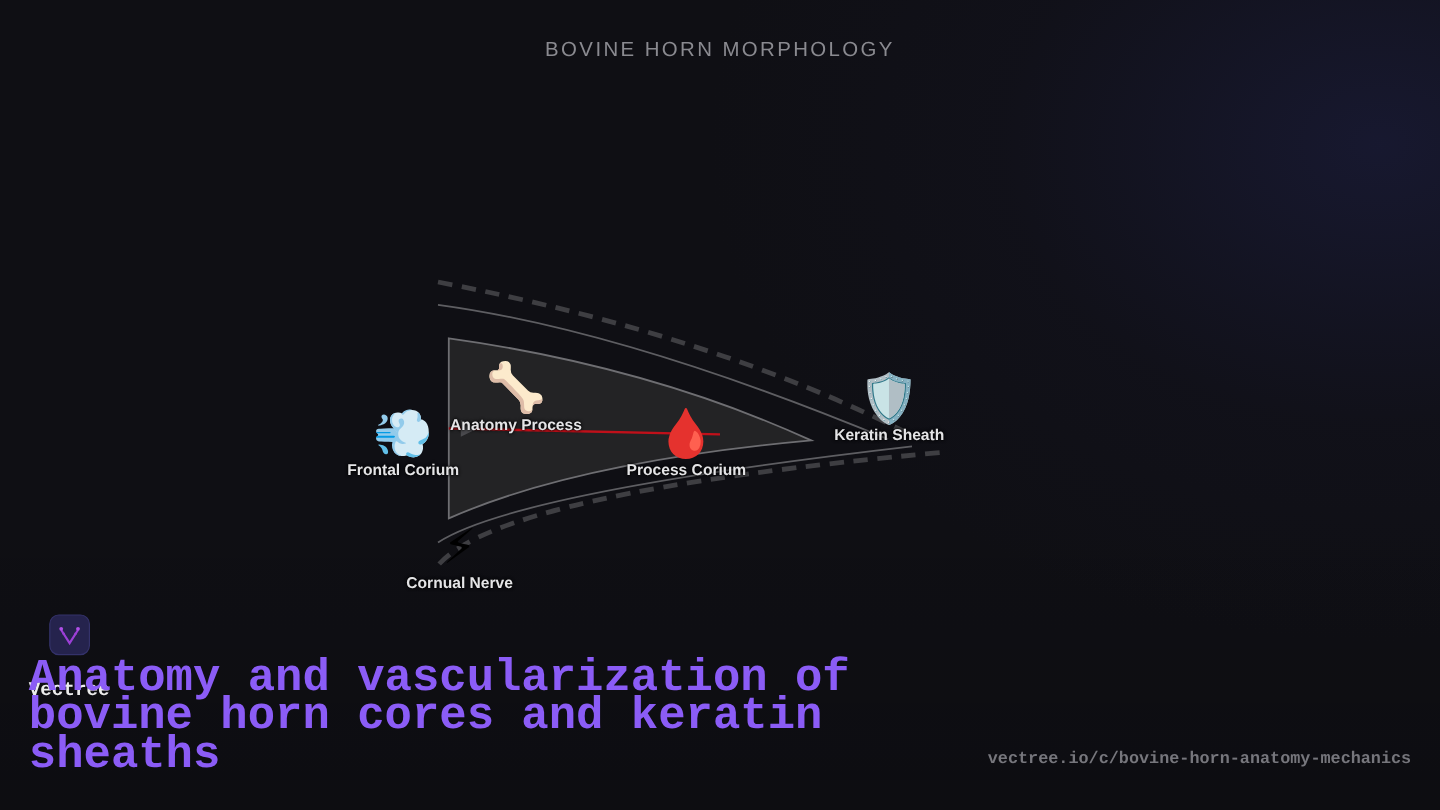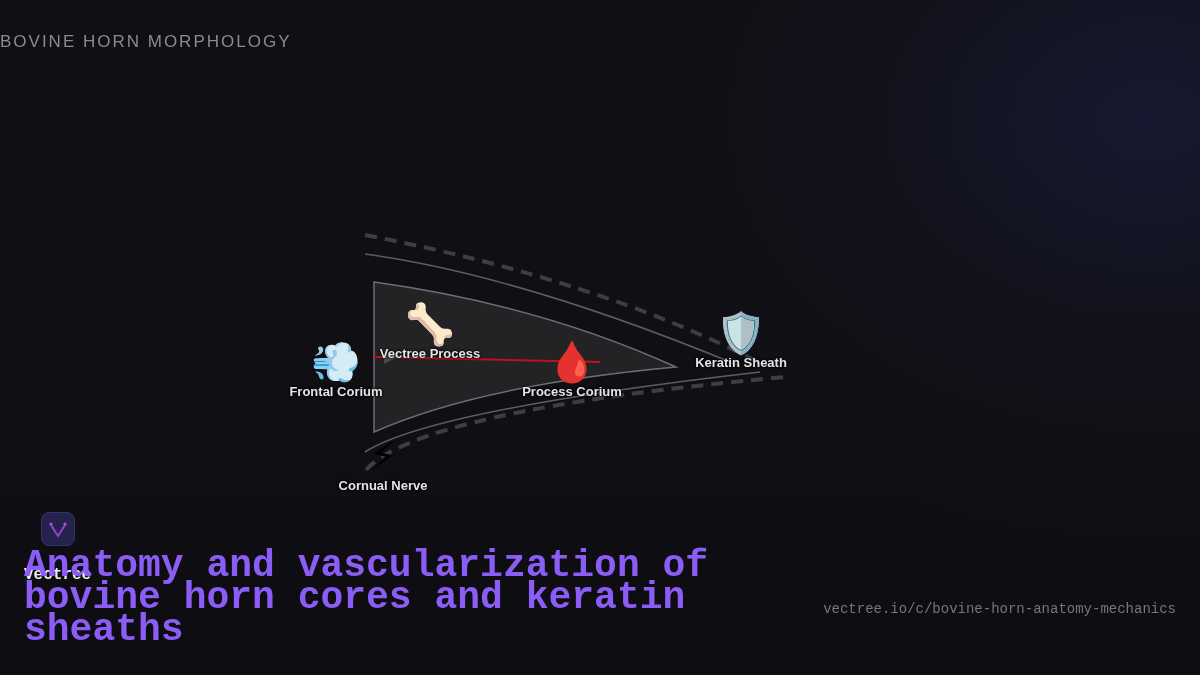--- a/index.html
+++ b/index.html
@@ -11,21 +11,21 @@
     }
     .bg-glow {
       position: absolute; inset: 0;
       background:
         radial-gradient(ellipse 700px 520px at 1150px 120px, rgba(30,32,70,0.55) 0%, rgba(22,22,40,0.25) 45%, rgba(15,15,20,0) 80%),
         linear-gradient(180deg, rgba(0,0,0,0) 60%, rgba(0,0,0,0.15) 100%);
       pointer-events: none;
     }
     .diagram-title {
       position: absolute; top: 32px; left: 0; width: 1200px;
-      text-align: left;
+      text-align: center;
       color: #8a8a90;
       font-size: 17px;
       letter-spacing: 2px;
       font-family: "Liberation Sans", sans-serif;
     }
     svg.diagram {
       position: absolute; left: 0; top: 0;
       width: 1200px; height: 675px;
     }
     .node {
@@ -61,24 +61,25 @@
     }
     .headline {
       position: absolute; left: 24px; top: 550px; width: 700px;
       color: #8b5cf6;
       font-family: "Liberation Mono", monospace;
       font-weight: bold;
       font-size: 38px;
       line-height: 32px;
     }
     .url {
-      position: absolute; right: 24px; top: 601px;
+      position: absolute; right: 24px; top: 625px;
       color: #76767c;
       font-family: "Liberation Mono", monospace;
       font-size: 14px;
+      font-weight: bold;
     }
   </style>
 </head>
 <body>
 
 <div class="bg-glow"></div>
 
 <div class="diagram-title">BOVINE HORN MORPHOLOGY</div>
 
 <svg class="diagram" viewBox="0 0 1200 675">
@@ -95,21 +96,21 @@
   <polygon points="384,350 398,357 384,364" fill="#4a4a4e"></polygon>
 </svg>
 
 <div class="node" style="left:336px; top:340px;">
   <span class="icon">💨</span>
   <span class="label">Frontal Corium</span>
 </div>
 
 <div class="node" style="left:430px; top:302px;">
   <span class="icon">🦴</span>
-  <span class="label">Vectree Process</span>
+  <span class="label">Anatomy Process</span>
 </div>
 
 <div class="node" style="left:572px; top:340px;">
   <span class="icon">🩸</span>
   <span class="label">Process Corium</span>
 </div>
 
 <div class="node" style="left:741px; top:311px;">
   <span class="icon">🛡️</span>
   <span class="label">Keratin Sheath</span>

